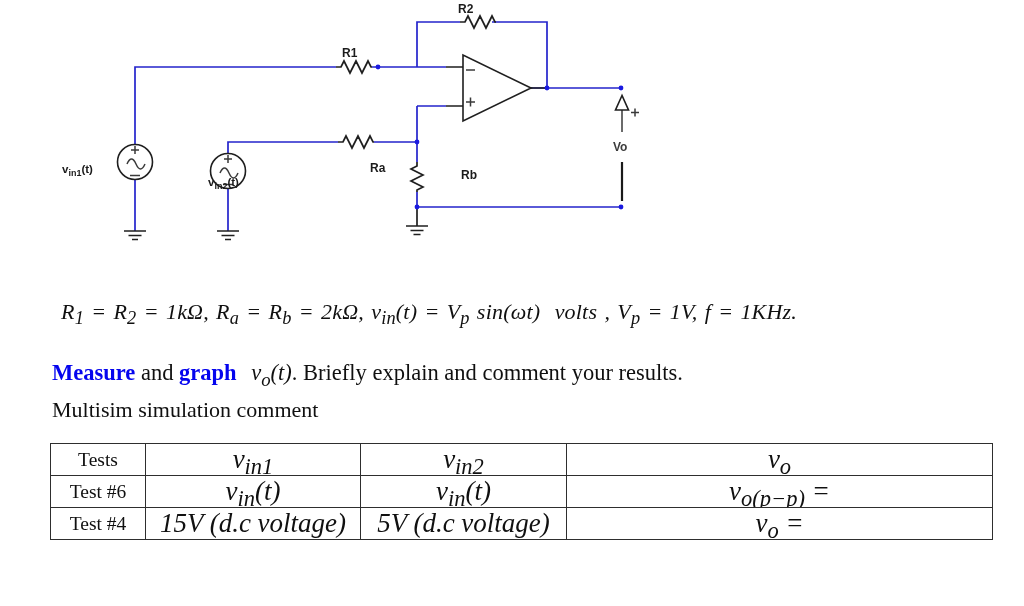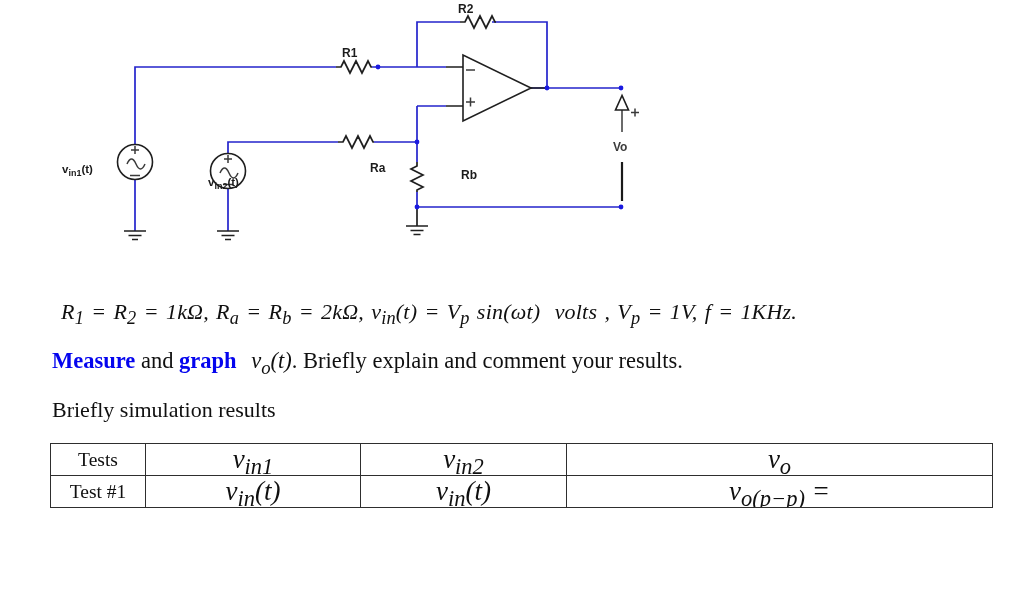--- a/index.html
+++ b/index.html
@@ -28,21 +28,21 @@
   .circuit-label.vlabel { font-size:11.5px; font-weight:600; }
   .circuit-label.vo { font-weight:600; color:#3c3c3c; }
   .circuit-label sub { font-size:78%; }
   sub { line-height:0; }
   .textline { position:absolute; white-space:nowrap; color:var(--ink); }
   .line-given {
     left:52px; top:299px; font-size:22px; font-style:italic;
     word-spacing:1.5px; letter-spacing:0.2px;
   }
   .line-given sub, .math-cell sub, .math { }
-  .line-task { left:52px; top:348px; font-size:22.5px; }
+  .line-task { left:52px; top:360px; font-size:22.5px; }
   .line-section { left:52px; top:397px; font-size:22px; }
   .blue-bold { color:var(--accent); font-weight:700; }
   .math { font-style:italic;margin-left:9px; }
   table.results {
     position:absolute; left:50px; top:443px; width:942px;
     border-collapse:collapse; table-layout:fixed;
   }
   table.results th, table.results td {
     border:1.6px solid #2e2e2e; text-align:center; vertical-align:middle;
     padding:0 2px; font-weight:normal; overflow:hidden;
@@ -121,36 +121,42 @@
   <div class="circuit-label vlabel" style="left:62px; top:163px;">v<sub>in1</sub>(t)</div>
   <div class="circuit-label vlabel" style="left:164px; top:176px;margin-left:44px;">v<sub>in2</sub>(t)</div>
 </div>
 
 <div class="textline line-given math">R<sub>1</sub> = R<sub>2</sub> = 1kΩ, R<sub>a</sub> = R<sub>b</sub> = 2kΩ, v<sub>in</sub>(t) = V<sub>p</sub> sin(ωt) &nbsp;volts , V<sub>p</sub> = 1V, f = 1KHz.</div>
 
 <div class="textline line-task">
   <span class="blue-bold">Measure</span><span> and </span><span class="blue-bold">graph</span><span class="math"> v<sub>o</sub>(t)</span><span>. Briefly explain and comment your results.</span>
 </div>
 
-<div class="textline line-section">Briefly simulation results</div>
+<div class="textline line-section">Multisim simulation comment</div>
 
 <table class="results">
   <colgroup>
     <col style="width:95px">
       <col style="width:215px">
       <col style="width:206px">
       <col style="width:426px">
   </colgroup>
   <tbody>
       <tr class="hdr">
     <th class="cell-test">Tests</th>
     <th class="math-cell">v<sub>in1</sub></th>
     <th class="math-cell">v<sub>in2</sub></th>
     <th class="math-cell">v<sub>o</sub></th>
   </tr>
   <tr class="body">
-    <td class="cell-test">Test #1</td>
+    <td class="cell-test">Test #6</td>
     <td class="math-cell">v<sub>in</sub>(t)</td>
     <td class="math-cell">v<sub>in</sub>(t)</td>
     <td class="math-cell">v<sub>o(p−p)</sub> =</td>
+  </tr>
+  <tr class="body">
+    <td class="cell-test">Test #4</td>
+    <td class="math-cell">15V (d.c voltage)</td>
+    <td class="math-cell">5V (d.c voltage)</td>
+    <td class="math-cell">v<sub>o</sub> =</td>
   </tr>
 </tbody>
   </table>
 
 </body></html>

